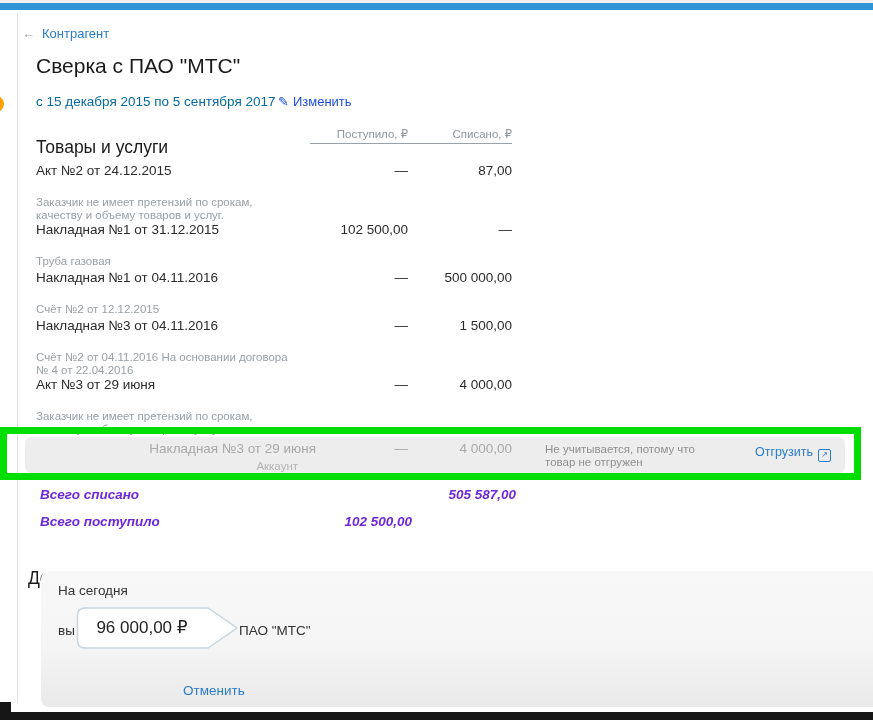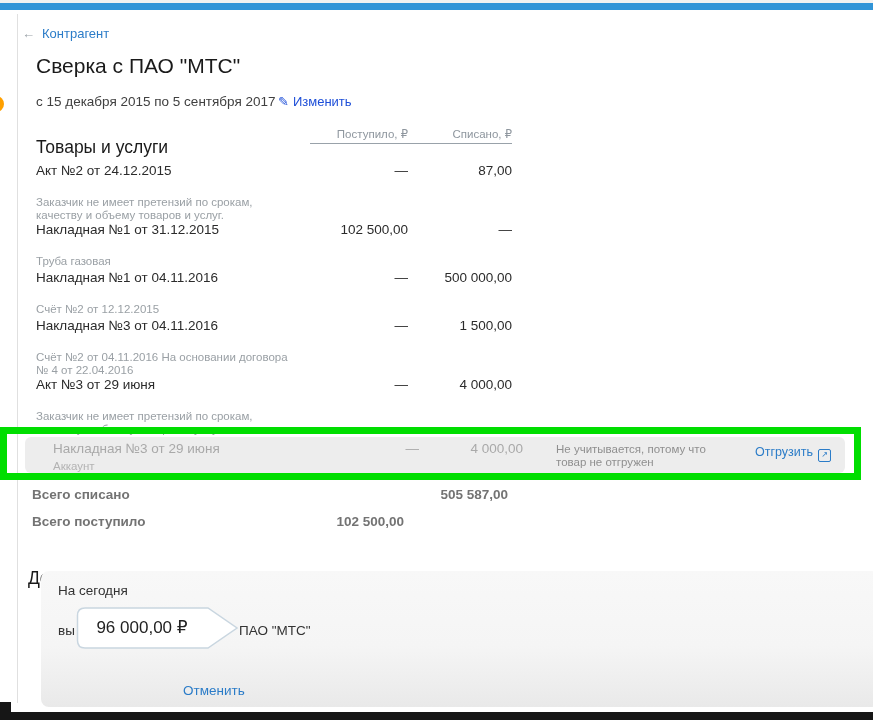--- a/index.html
+++ b/index.html
@@ -15,21 +15,21 @@
   .top-bar{left:0;top:3px;width:873px;height:7px;background:#3194d7;}
   .vline{left:17px;top:14px;width:1px;height:689px;background:#e0e0e0;}
   .orange-dot{left:-12px;top:96px;width:16px;height:16px;border-radius:50%;background:#ffa000;}
   .black-corner{left:0;top:702px;width:11px;height:18px;background:#161616;}
   .black-bar{left:0;top:712px;width:873px;height:8px;background:#161616;}
   
   .back{left:22px;top:26px;font-size:13px;cursor:pointer;}
   .back .arr{color:#9aa2a8;margin-right:7px;}
   .back .lbl{color:#2b7cc8;}
   .page-title{left:36px;top:54px;font-size:21px;color:#1a1a1a;}
-  .date-line{left:36px;top:94px;font-size:13.5px;color:#404040;}
+  .date-line{left:36px;top:94px;font-size:13.5px;color:#0369a1;}
   .edit-link{left:278px;top:94px;font-size:13px;color:#1d4ed8;cursor:pointer;}
   .edit-link .pencil{font-size:13px;margin-right:4px;}
   .sec-title{font-size:17.5px;color:#1a1a1a;margin-top:19px;}
   .goods-title{left:36px;top:118px;}
   .money-title{left:28px;top:549px;}
   
   .colhead{font-size:11.5px;color:#8e969e;top:127px;}
   .colhead.in{right:465px;}
   .colhead.out{right:361px;}
   .head-underline{left:310px;top:143px;width:202px;height:1px;background:#99a2aa;}
@@ -37,34 +37,34 @@
   .g-row{left:36px;width:476px;display:flex;align-items:flex-start;}
   .g-main{flex:0 0 280px;}
   .r-title{font-size:13.5px;color:#2b2b2b;line-height:16px;}
   .r-sub{font-size:11.5px;color:#9aa0a5;line-height:13px;margin-top:17px;max-width:256px;}
   .colv{font-size:13.5px;line-height:16px;white-space:nowrap;text-align:right;}
   .col-in{flex:0 0 92px;}
   .col-out{flex:0 0 104px;}
   
   .ex-row{left:25px;top:437px;width:820px;height:36px;background:#ededed;border-radius:6px;
           display:flex;align-items:flex-start;padding-top:4px;box-sizing:border-box;}
-  .ex-row .g-main{flex:0 0 274px;margin-left:28px;}
+  .ex-row .g-main{flex:0 0 274px;margin-left:17px;text-align:right;}
   .ex-row .r-title{color:#a9a9a9;}
   .ex-row .r-sub{color:#b3b3b3;margin-top:3px;}
   .ex-row .colv{color:#a9a9a9;}
   .ex-note{flex:0 0 165px;margin-left:33px;font-size:11.5px;line-height:13px;color:#8f8f8f;padding-top:2px;}
   .ex-linkwrap{flex:1;text-align:right;padding-right:14px;padding-top:1px;}
   .ex-link{font-size:12.5px;color:#2b7cc8;cursor:pointer;white-space:nowrap;}
   .ext-ico{display:inline-block;width:11px;height:11px;border:1px solid #2b7cc8;border-radius:2px;
            font-size:8px;line-height:10px;text-align:center;vertical-align:-1px;margin-left:5px;color:#2b7cc8;}
   
   .green-box{left:0;top:427px;width:861px;height:53px;border:7px solid #00de00;
              box-sizing:border-box;z-index:50;pointer-events:none;}
   
-  .total-row{left:32px;width:476px;display:flex;font-weight:bold;font-size:13.5px;color:#737373;}
+  .total-row{left:40px;width:476px;display:flex;font-weight:bold;font-size:13.5px;color:#6d28d9;font-style:italic;}
   .total-row .tl{flex:1;}
   .t1{top:487px;}
   .t2{top:514px;}
   
   .money-card{left:41px;top:571px;width:838px;height:136px;border-radius:8px;
               background:linear-gradient(180deg,#f8f8f8 0%,#f5f5f5 55%,#e9e9e9 100%);}
   .card-title{left:17px;top:12px;font-size:13.5px;color:#333;}
   .you-lbl{left:17px;top:52px;font-size:13.5px;color:#333;}
   .money-shape{left:35px;top:36px;}
   .amount-val{left:36px;top:46px;width:130px;text-align:center;font-size:17px;color:#222;white-space:nowrap;}

